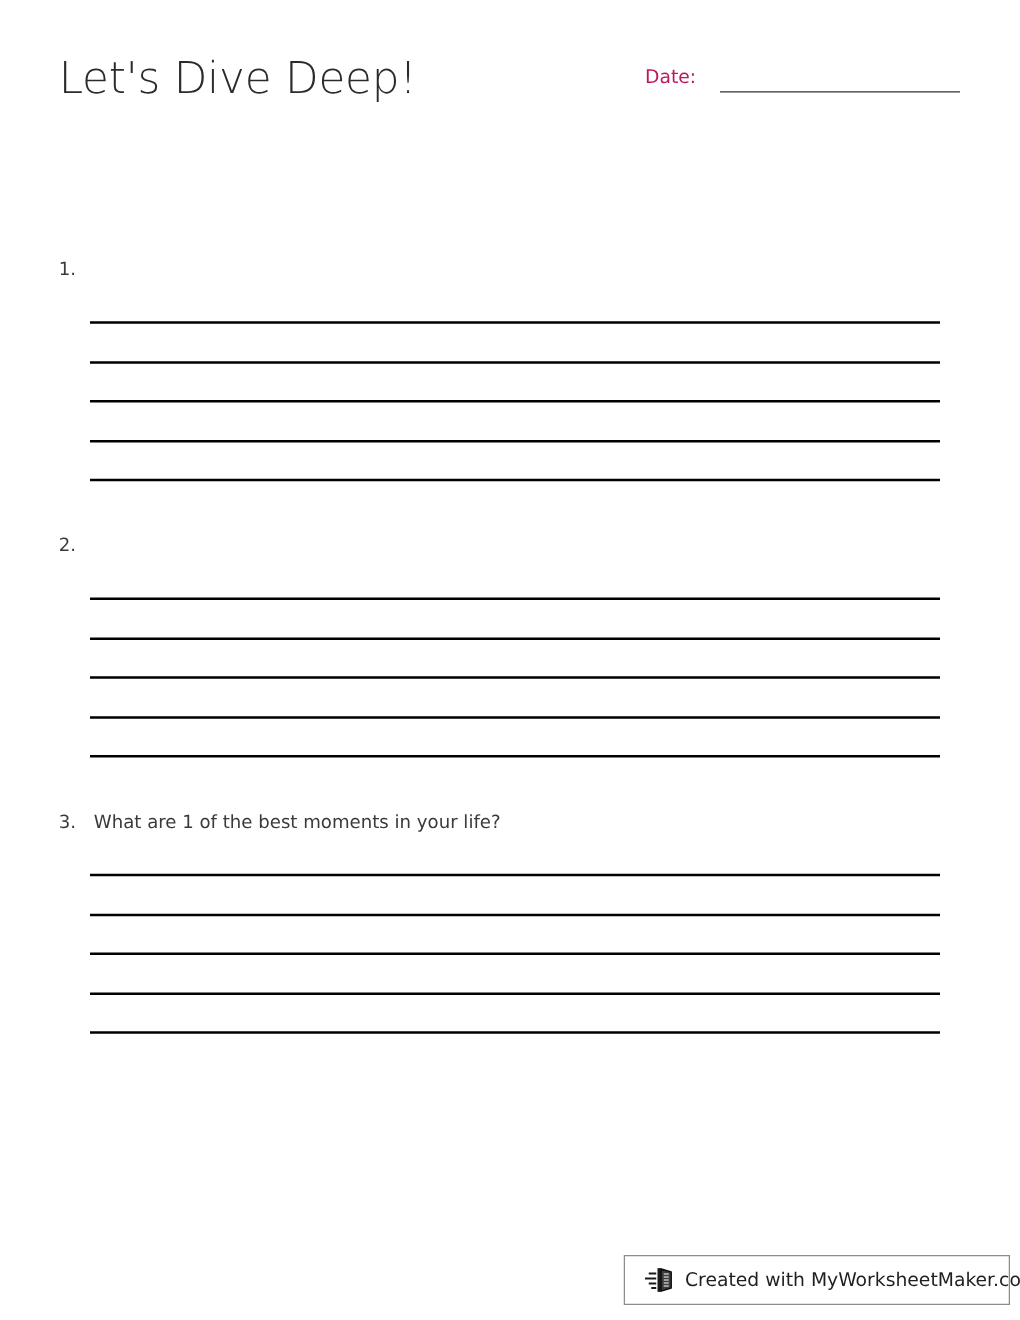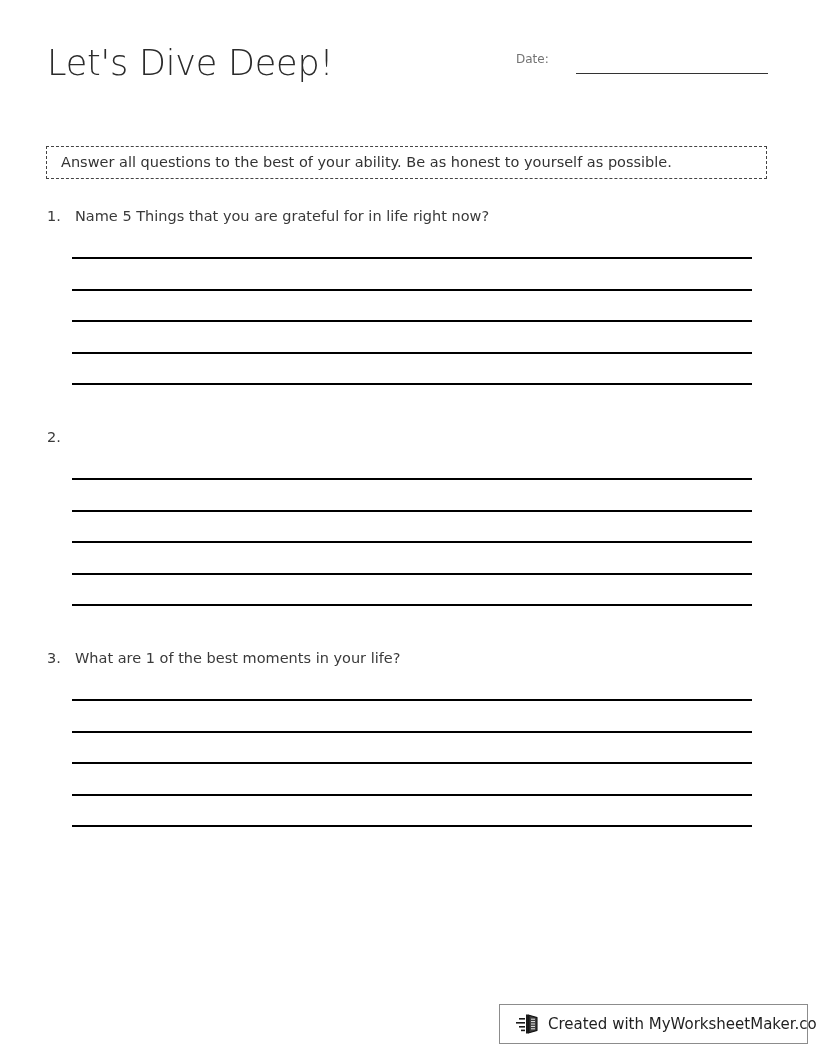--- a/index.html
+++ b/index.html
@@ -45,23 +45,23 @@
     position: absolute;
     left: 516px;
     top: 52px;
     width: 252px;
     height: 30px;
   }
   .date-label {
     position: absolute;
     left: 0;
     top: 0;
-    font-size: 12px;
+    font-size: 15px;
     font-weight: 400;
-    color: #737373;
+    color: #be185d;
     line-height: 1.3;
     white-space: nowrap;
   }
   .date-line {
     position: absolute;
     left: 60px;
     top: 21px;
     width: 192px;
     height: 0;
     border-bottom: 1.6px solid #333333;
@@ -174,30 +174,26 @@
 
   <div class="header">
     <div class="worksheet-title">Let's Dive Deep!</div>
 
     <div class="date-group">
       <span class="date-label">Date:</span>
       <span class="date-line"></span>
     </div>
   </div>
 
-  <div class="instruction-box">
-    <span class="instruction-text">Answer all questions to the best of your ability. Be as honest to yourself as possible.</span>
-  </div>
 
   <div class="questions">
 
     <div class="question-block">
       <div class="question-row">
         <span class="question-number">1.</span>
-        <span class="question-text">Name 5 Things that you are grateful for in life right now?</span>
       </div>
       <div class="answer-lines">
         <div class="answer-line"></div>
         <div class="answer-line"></div>
         <div class="answer-line"></div>
         <div class="answer-line"></div>
         <div class="answer-line"></div>
       </div>
     </div>
 

